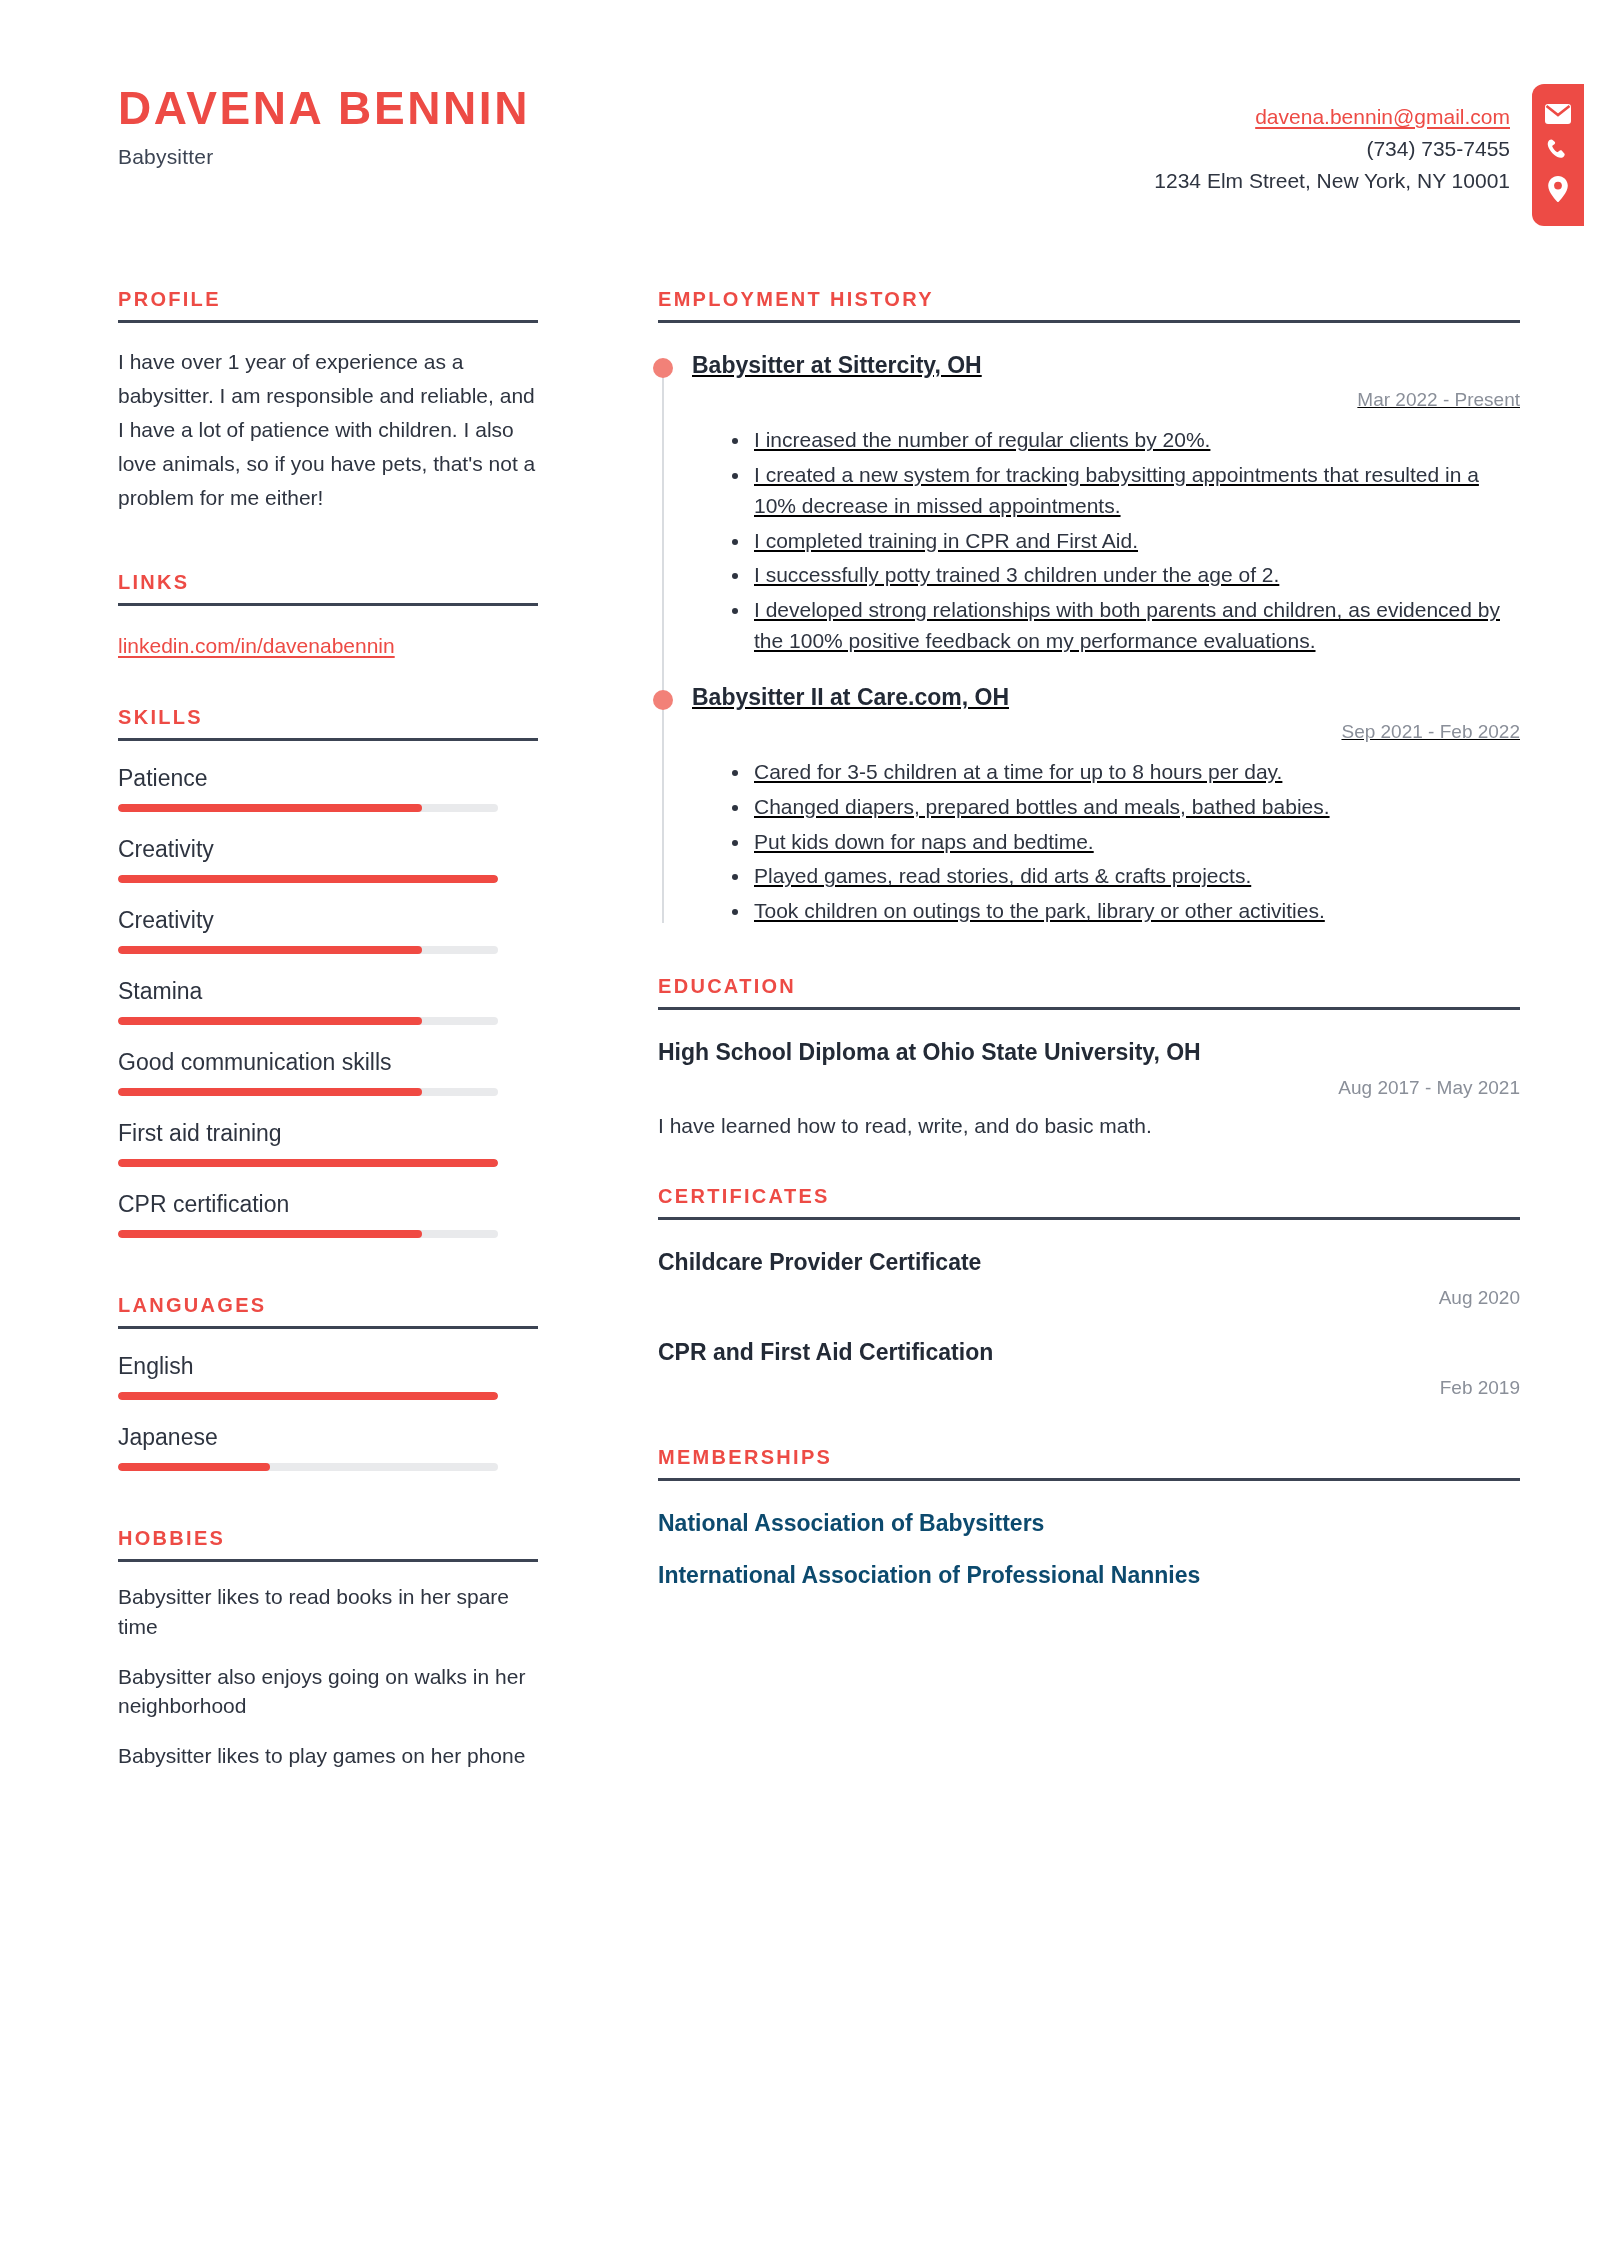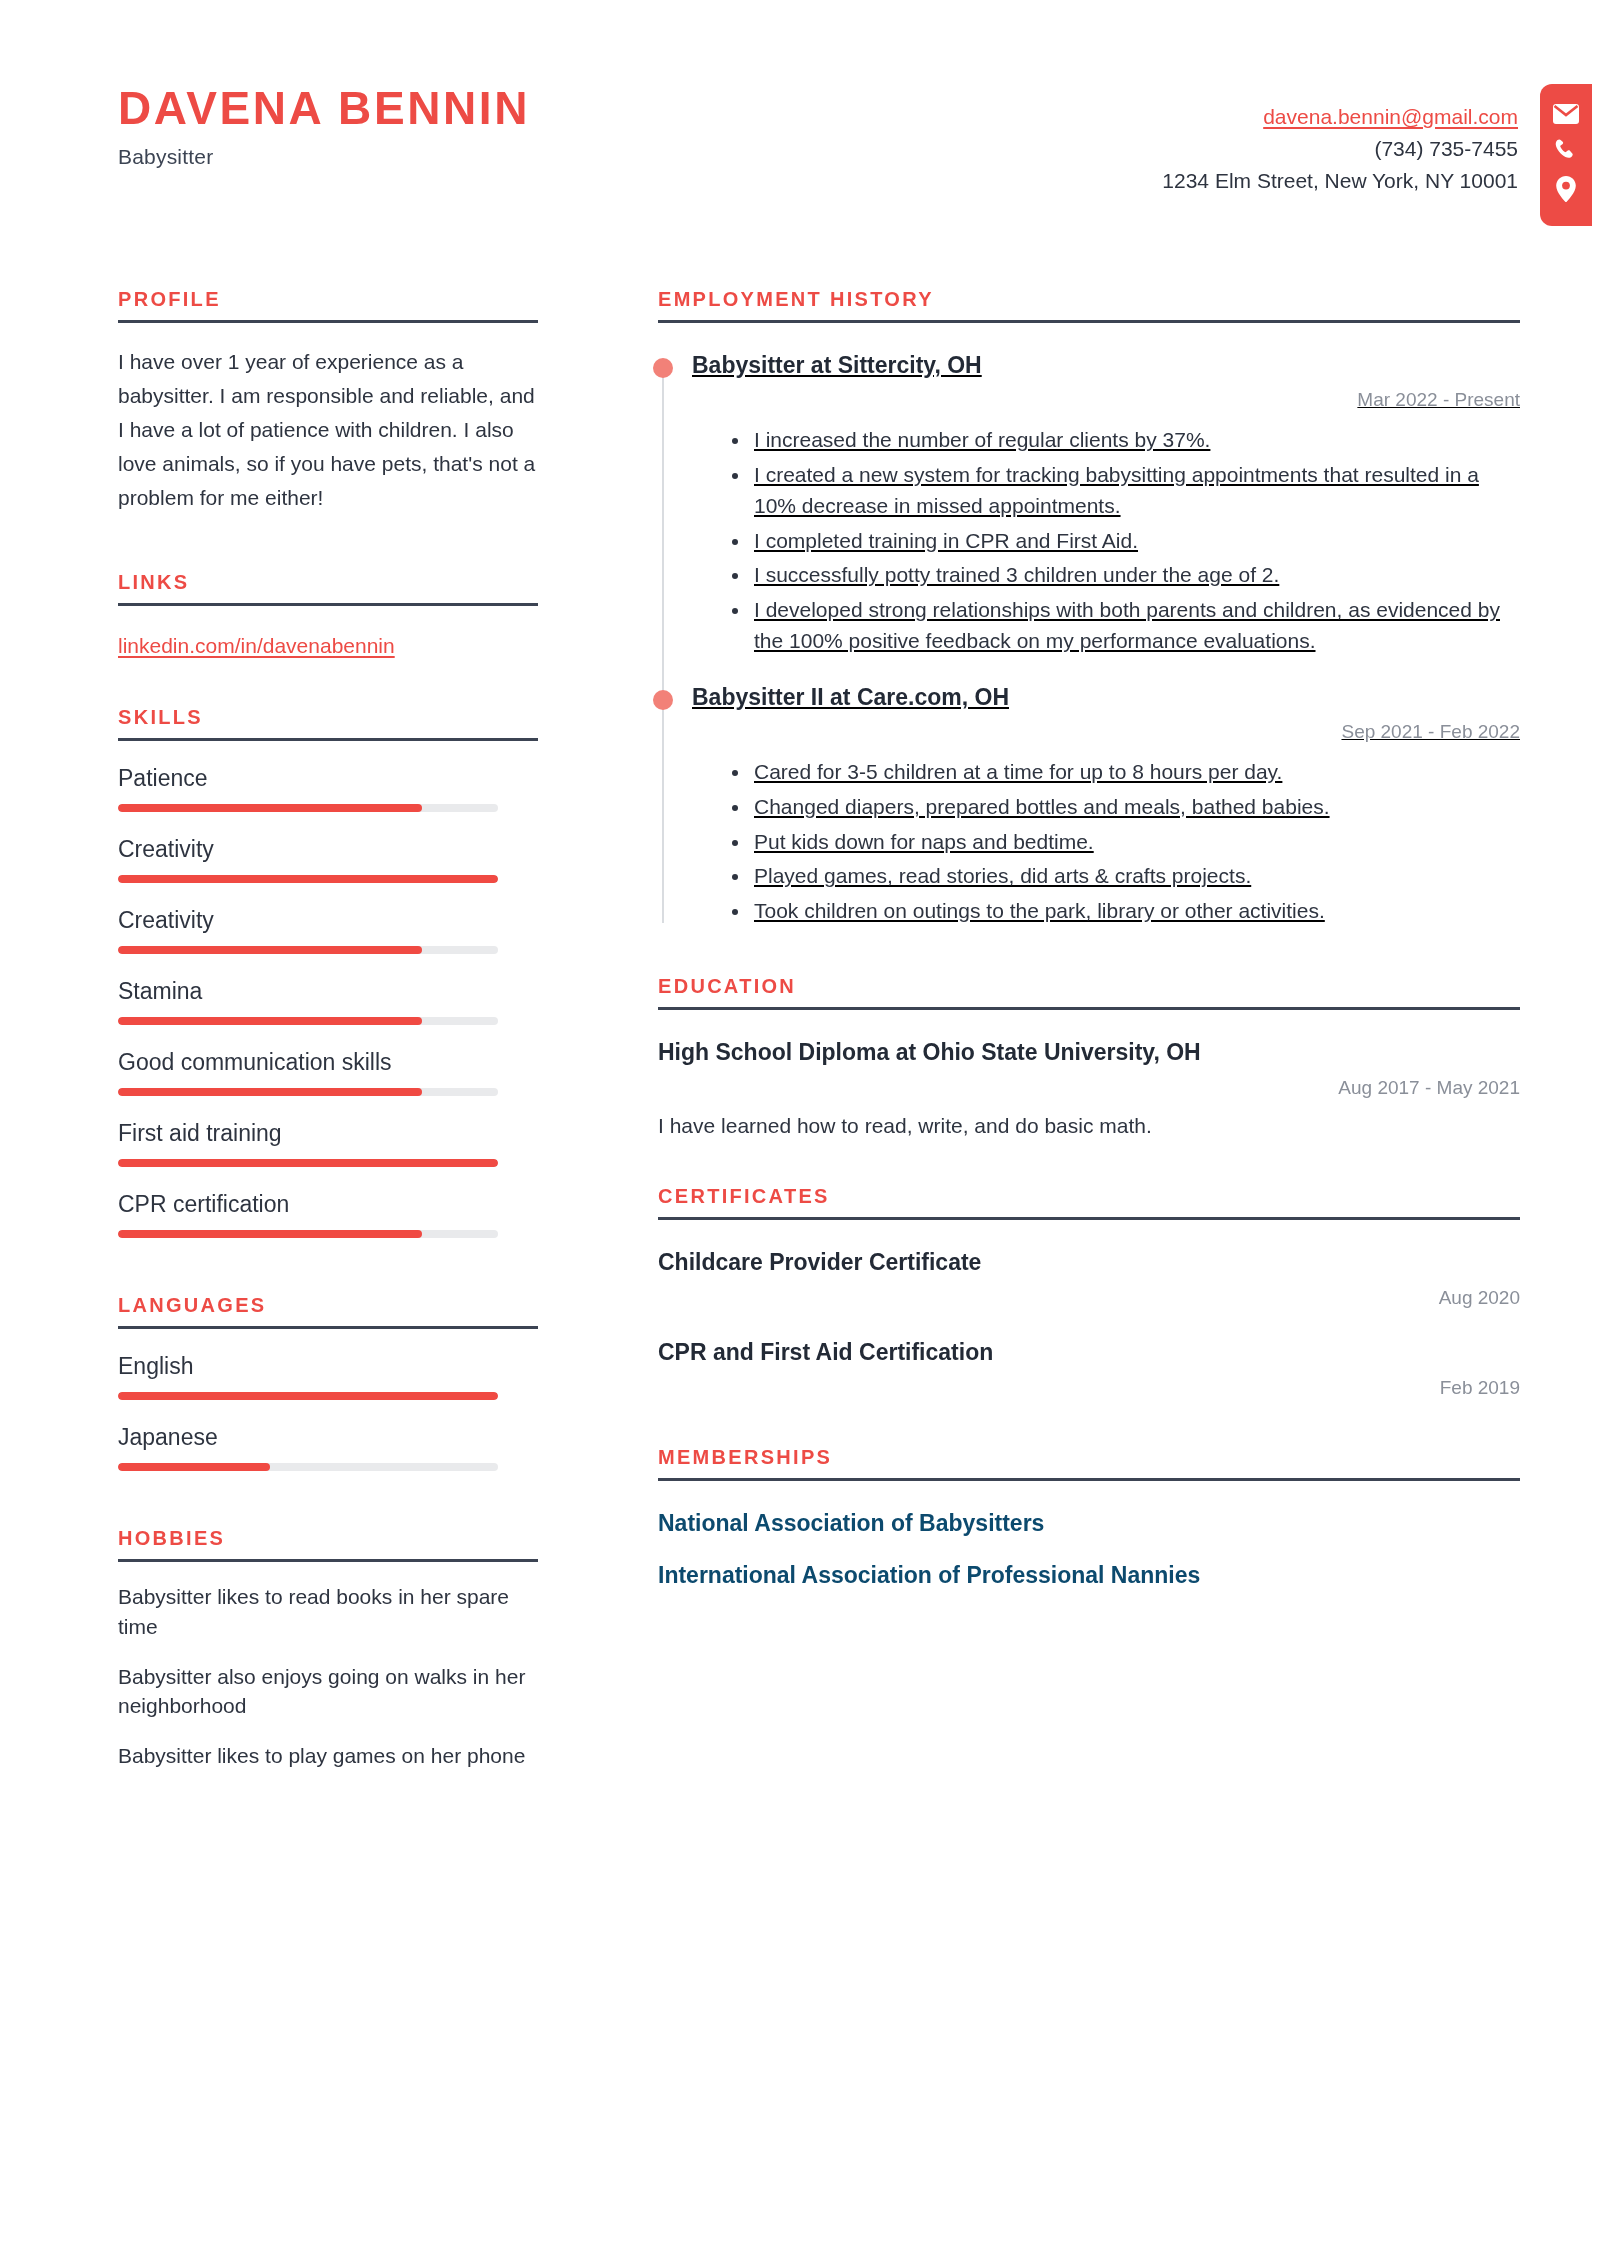--- a/index.html
+++ b/index.html
@@ -42,21 +42,21 @@
     color: #3C4453;
     font-size: 21px;
     font-weight: normal;
     letter-spacing: 0.2px;
     margin-top: 11px;
   }
 
   .header-right {
     display: flex;
     align-items: flex-start;
-    padding-right: 8px;
+    padding-right: 16px;
   }
 
   .contact-lines {
     text-align: right;
     padding-top: 17px;
     padding-right: 22px;
   }
 
   .contact-line {
     color: #2E3440;
@@ -431,21 +431,21 @@
         <div class="section-rule"></div>
 
         <div class="timeline">
           <div class="timeline-axis"></div>
 
           <div class="job">
             <div class="job-dot"></div>
             <div class="entry-title">Babysitter at Sittercity, OH</div>
             <div class="entry-date">Mar 2022 - Present</div>
             <ul class="bullets">
-              <li>I increased the number of regular clients by 37%.</li>
+              <li>I increased the number of regular clients by 20%.</li>
               <li>I created a new system for tracking babysitting appointments that resulted in a 10% decrease in missed appointments.</li>
               <li>I completed training in CPR and First Aid.</li>
               <li>I successfully potty trained 3 children under the age of 2.</li>
               <li>I developed strong relationships with both parents and children, as evidenced by the 100% positive feedback on my performance evaluations.</li>
             </ul>
           </div>
 
           <div class="job">
             <div class="job-dot"></div>
             <div class="entry-title">Babysitter II at Care.com, OH</div>

